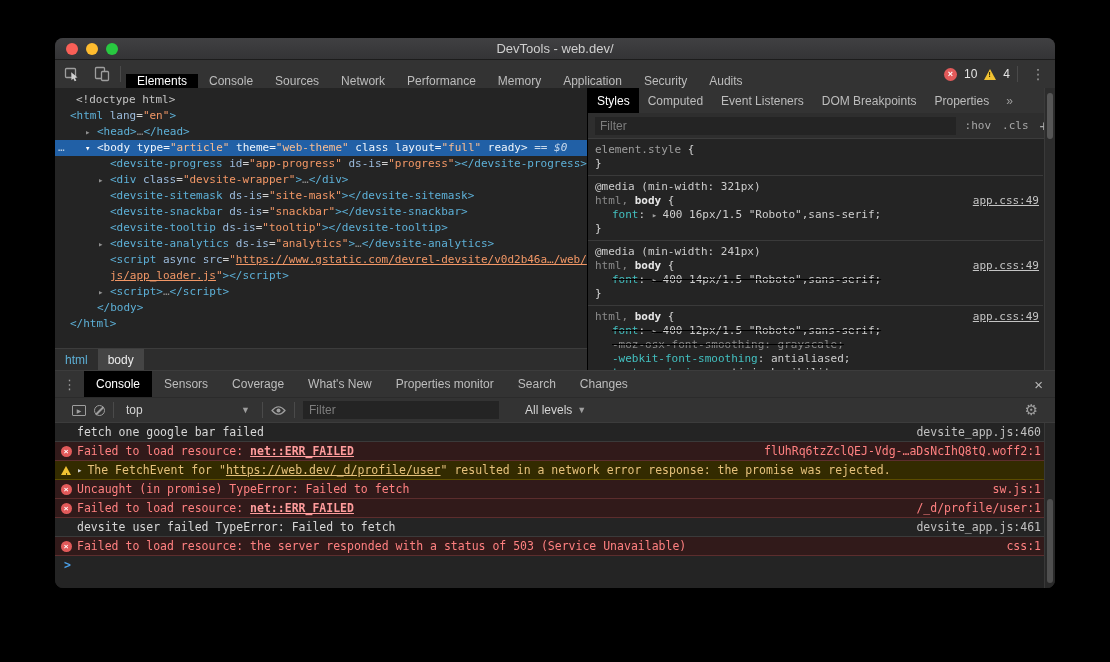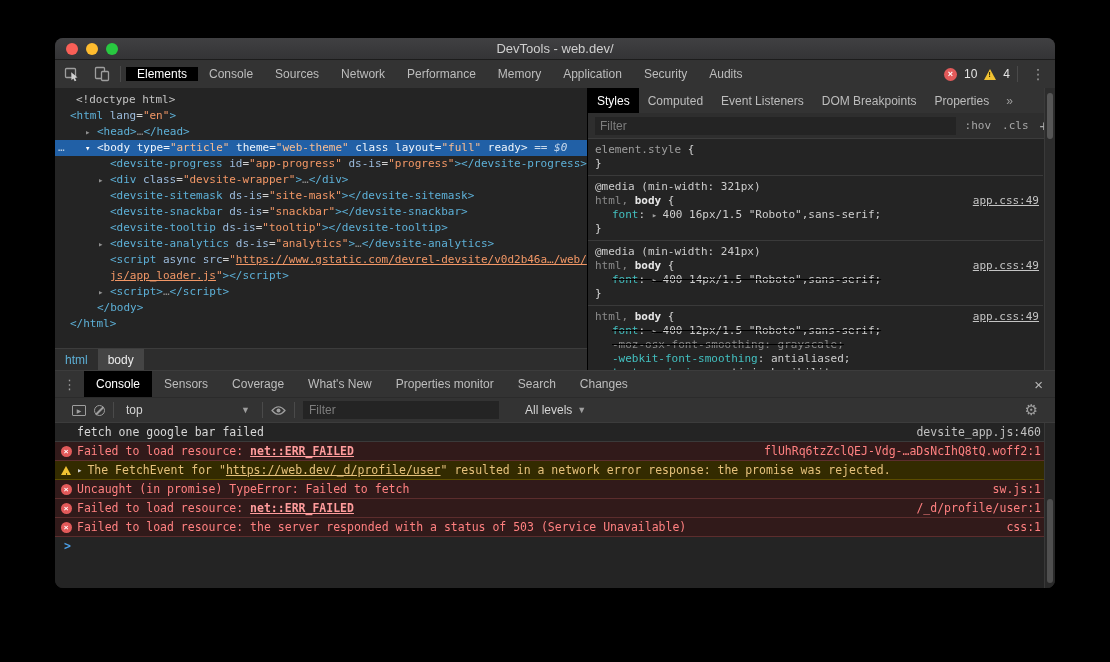--- a/index.html
+++ b/index.html
@@ -165,21 +165,21 @@
           </svg>
         </div>
         <div class="tbtn">
           <svg width="16" height="16" viewBox="0 0 16 16">
             <rect x="1.5" y="1.5" width="9" height="11" rx="1" fill="none" stroke="#9e9e9e" stroke-width="1.3"></rect>
             <rect x="7.5" y="5.5" width="7" height="9" rx="1" fill="#333" stroke="#9e9e9e" stroke-width="1.3"></rect>
           </svg>
         </div>
         <div class="vsep"></div>
       </div>
-      <div id="main-tabs" style="display:flex;align-items:center;">
+      <div id="main-tabs" style="display:flex;align-items:flex-end;">
           <div class="ptab sel">Elements</div>
           <div class="ptab">Console</div>
           <div class="ptab">Sources</div>
           <div class="ptab">Network</div>
           <div class="ptab">Performance</div>
           <div class="ptab">Memory</div>
           <div class="ptab">Application</div>
           <div class="ptab">Security</div>
           <div class="ptab">Audits</div>
         </div>
@@ -342,20 +342,25 @@
             <span class="msg-text"><span>Uncaught (in promise) TypeError: Failed to fetch</span></span>
             <span class="msg-link">sw.js:1</span>
           </div>
           <div class="msg-row error">
             <span class="icon-cell">
               <span class="err-icon">×</span>
             </span>
             <span class="msg-text"><span>Failed to load resource: </span><span class=" msg-strong">net::ERR_FAILED</span></span>
             <span class="msg-link">/_d/profile/user:1</span>
           </div>
+          <div class="msg-row log">
+            <span class="icon-cell"></span>
+            <span class="msg-text"><span>devsite user failed TypeError: Failed to fetch</span></span>
+            <span class="msg-link">devsite_app.js:461</span>
+          </div>
           <div class="msg-row error">
             <span class="icon-cell">
               <span class="err-icon">×</span>
             </span>
             <span class="msg-text"><span>Failed to load resource: the server responded with a status of 503 (Service Unavailable)</span></span>
             <span class="msg-link">css:1</span>
           </div>
           <div class="prompt-row">
             <span class="prompt-chevron">&gt;</span>
           </div>

